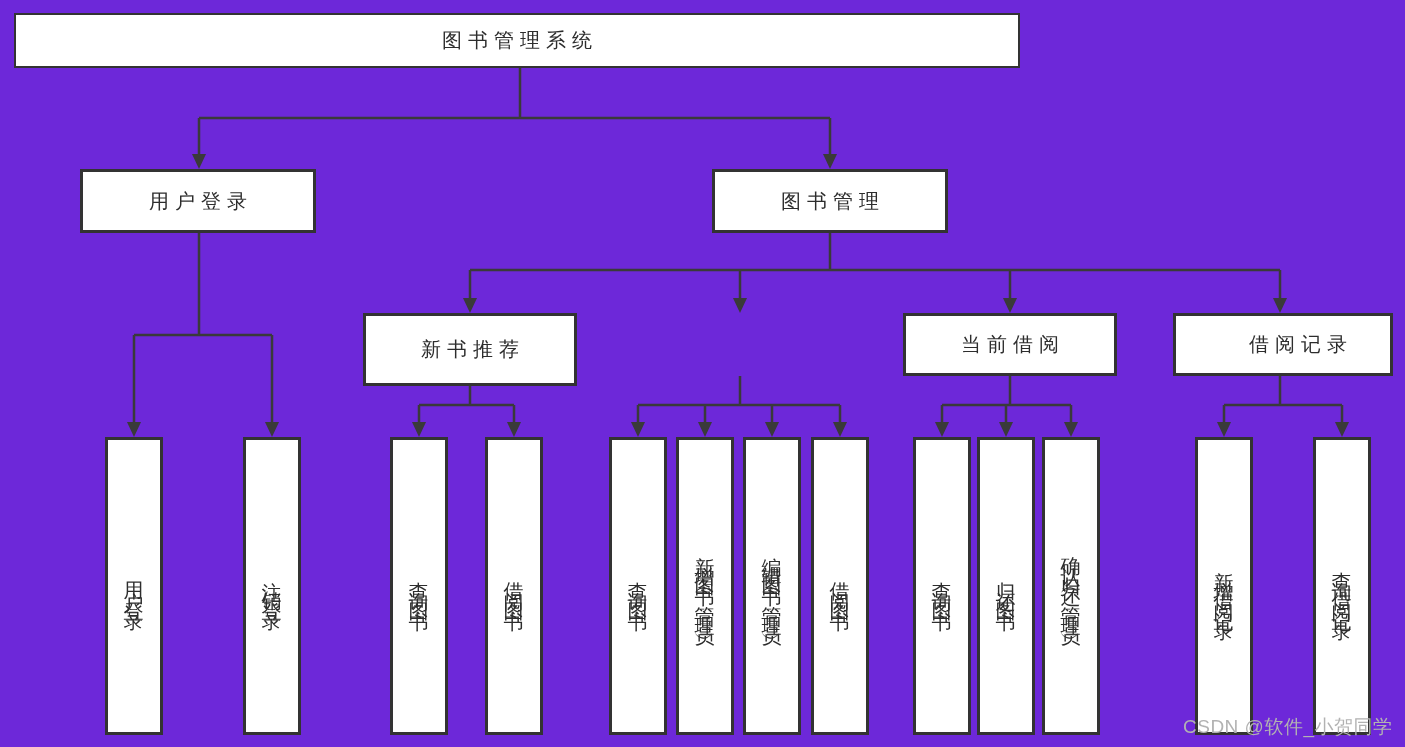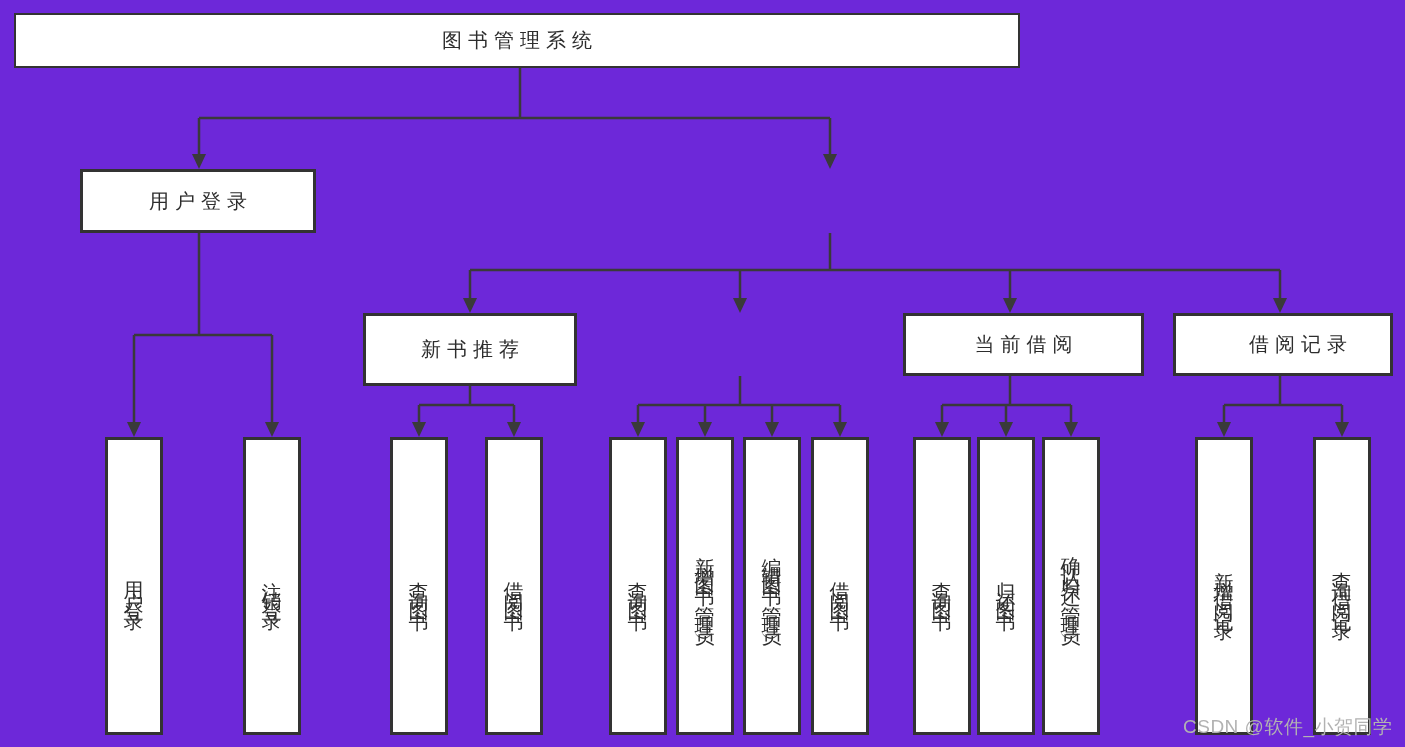--- a/index.html
+++ b/index.html
@@ -88,25 +88,28 @@
     </g>
   </svg>
 
   <div class="node hnode root" style="left:14px; top:13px; width:1006px; height:55px;">
     <span class="lbl">图书管理系统</span>
   </div>
 
   <div class="node hnode" style="left:80px; top:169px; width:236px; height:64px;">
     <span class="lbl">用户登录</span>
   </div>
+  <div class="node hnode" style="left:712px; top:169px; width:236px; height:64px;">
+    <span class="lbl">图书管理</span>
+  </div>
 
   <div class="node hnode" style="left:363px; top:313px; width:214px; height:73px;">
     <span class="lbl">新书推荐</span>
   </div>
-  <div class="node hnode" style="left:903px; top:313px; width:241px; height:63px;font-family:Liberation Mono, monospace;">
+  <div class="node hnode" style="left:903px; top:313px; width:214px; height:63px;font-family:Liberation Mono, monospace;">
     <span class="lbl">当前借阅</span>
   </div>
   <div class="node hnode" style="left:1173px; top:313px; width:220px; height:63px;padding-left:30px;">
     <span class="lbl">借阅记录</span>
   </div>
 
   <div class="node vnode" style="left:105px; top:437px; width:58px; height:298px;">
     <span class="lbl">用户登录</span>
   </div>
   <div class="node vnode" style="left:243px; top:437px; width:58px; height:298px;">

